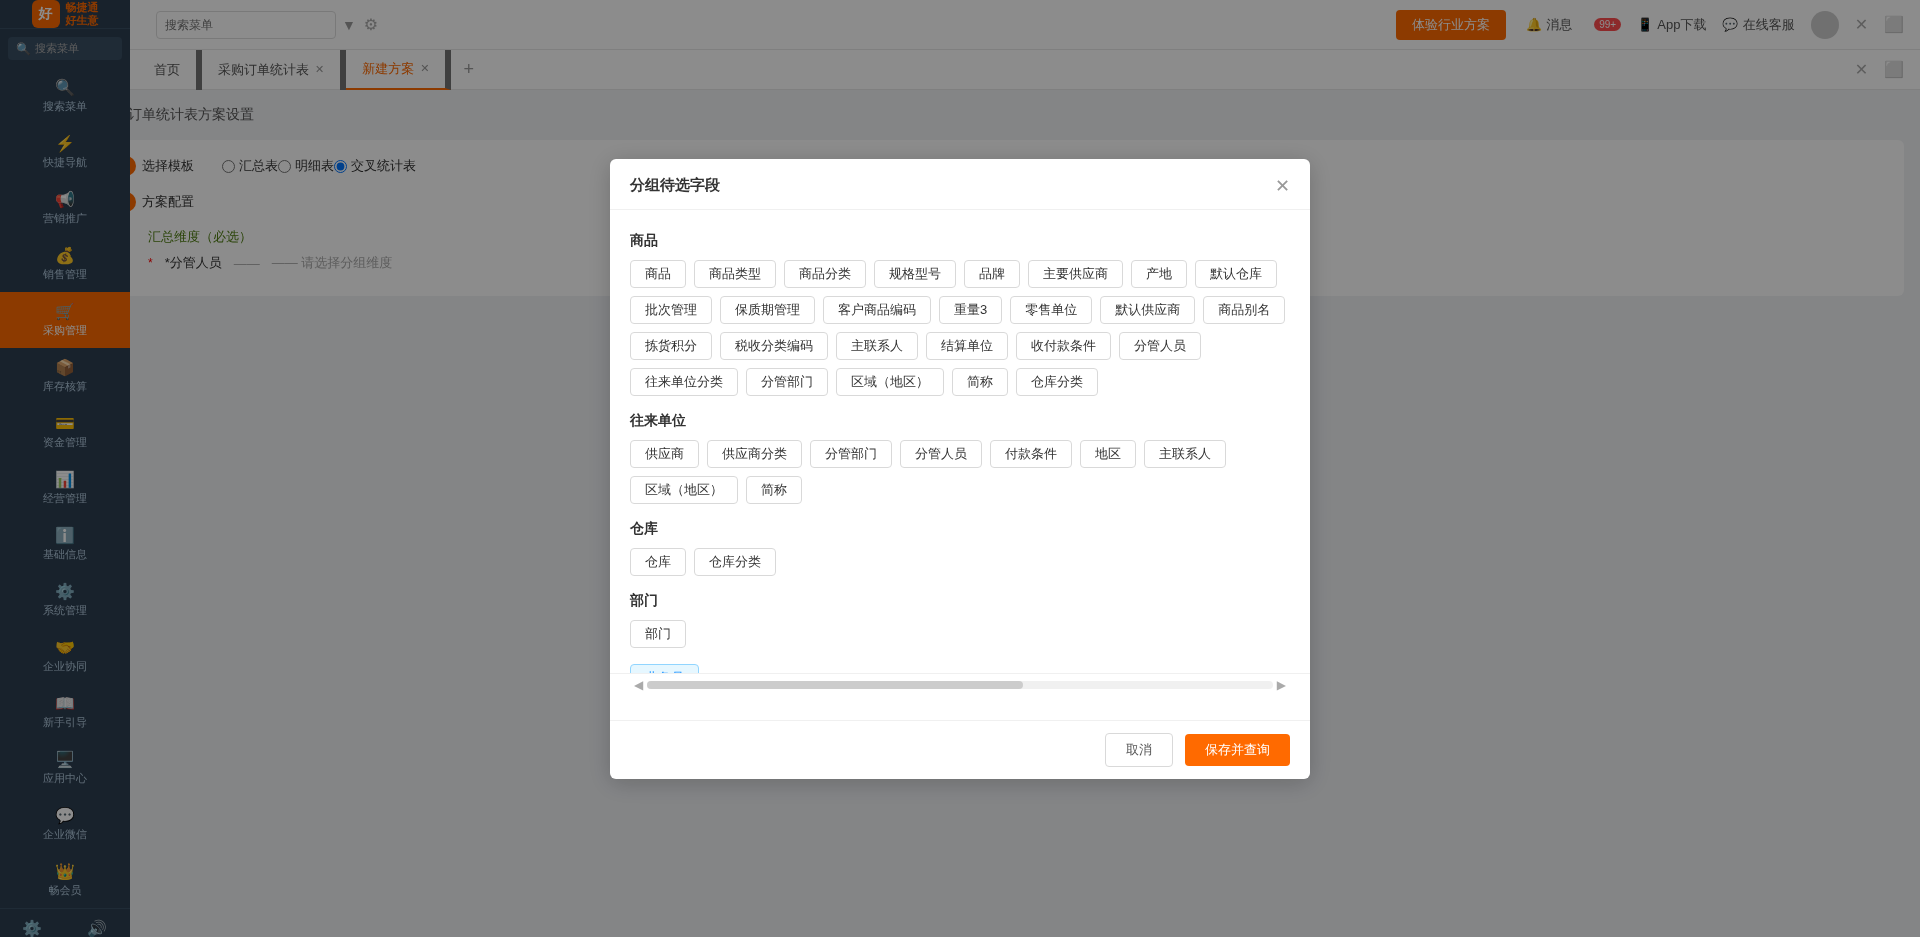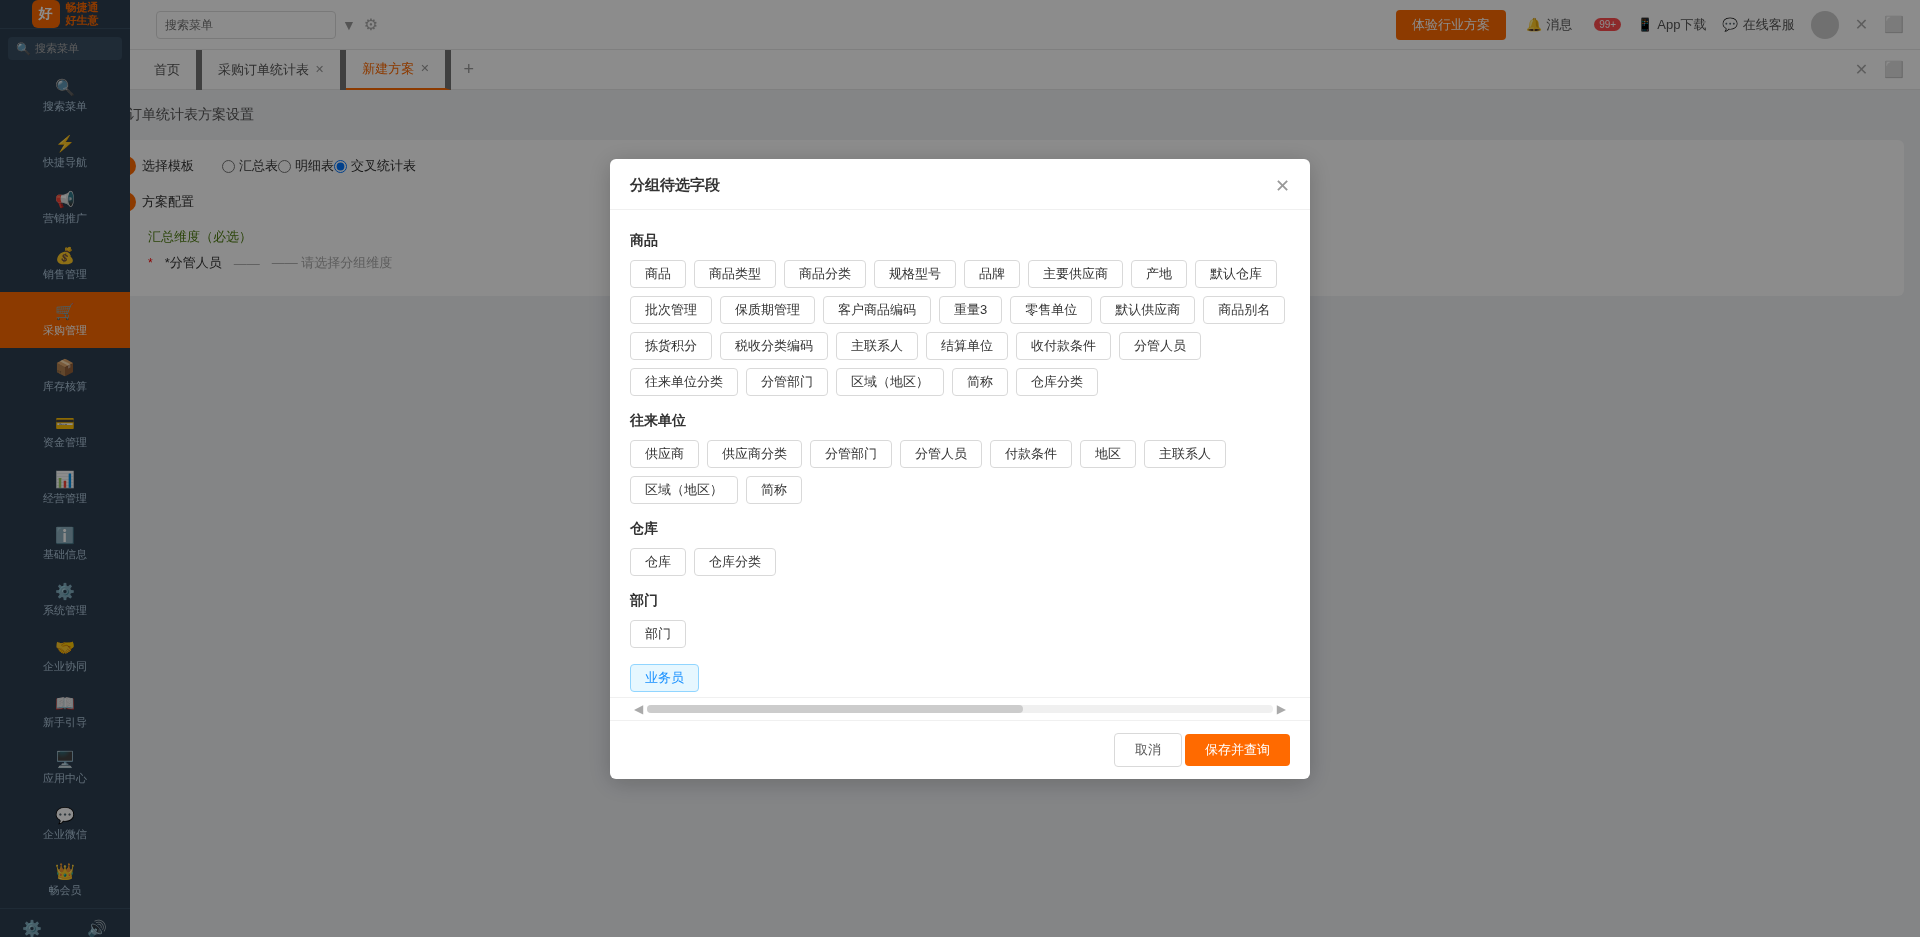--- a/index.html
+++ b/index.html
@@ -135,22 +135,23 @@
     .modal-close { cursor: pointer; color: #999; font-size: 18px; }
     .modal-body {
       overflow-y: auto;
       padding: 16px 20px;
       flex: 1;
     }
     .modal-footer {
       display: flex; align-items: center; justify-content: flex-end;
       padding: 12px 20px;
       border-top: 1px solid #f0f0f0;
-      gap: 3px;
+      gap: 12px;
       flex-shrink: 0;
+      margin-top: 24px;
     }
 
     
     .section-title {
       font-size: 14px; color: #333; font-weight: bold;
       margin-bottom: 10px; margin-top: 6px;
     }
     .field-grid {
       display: flex; flex-wrap: wrap; gap: 8px;
       margin-bottom: 16px;

